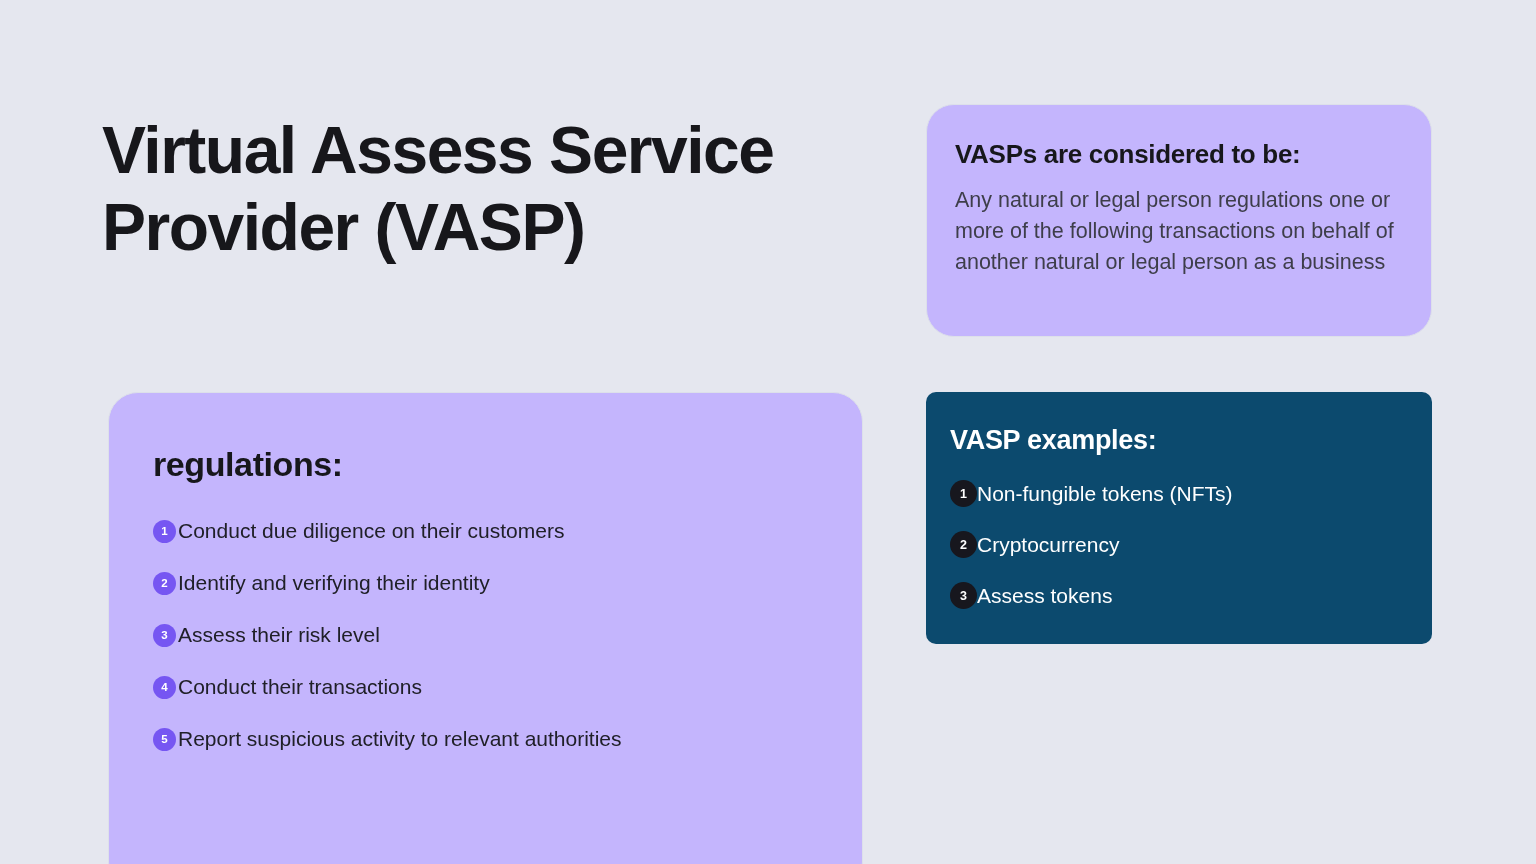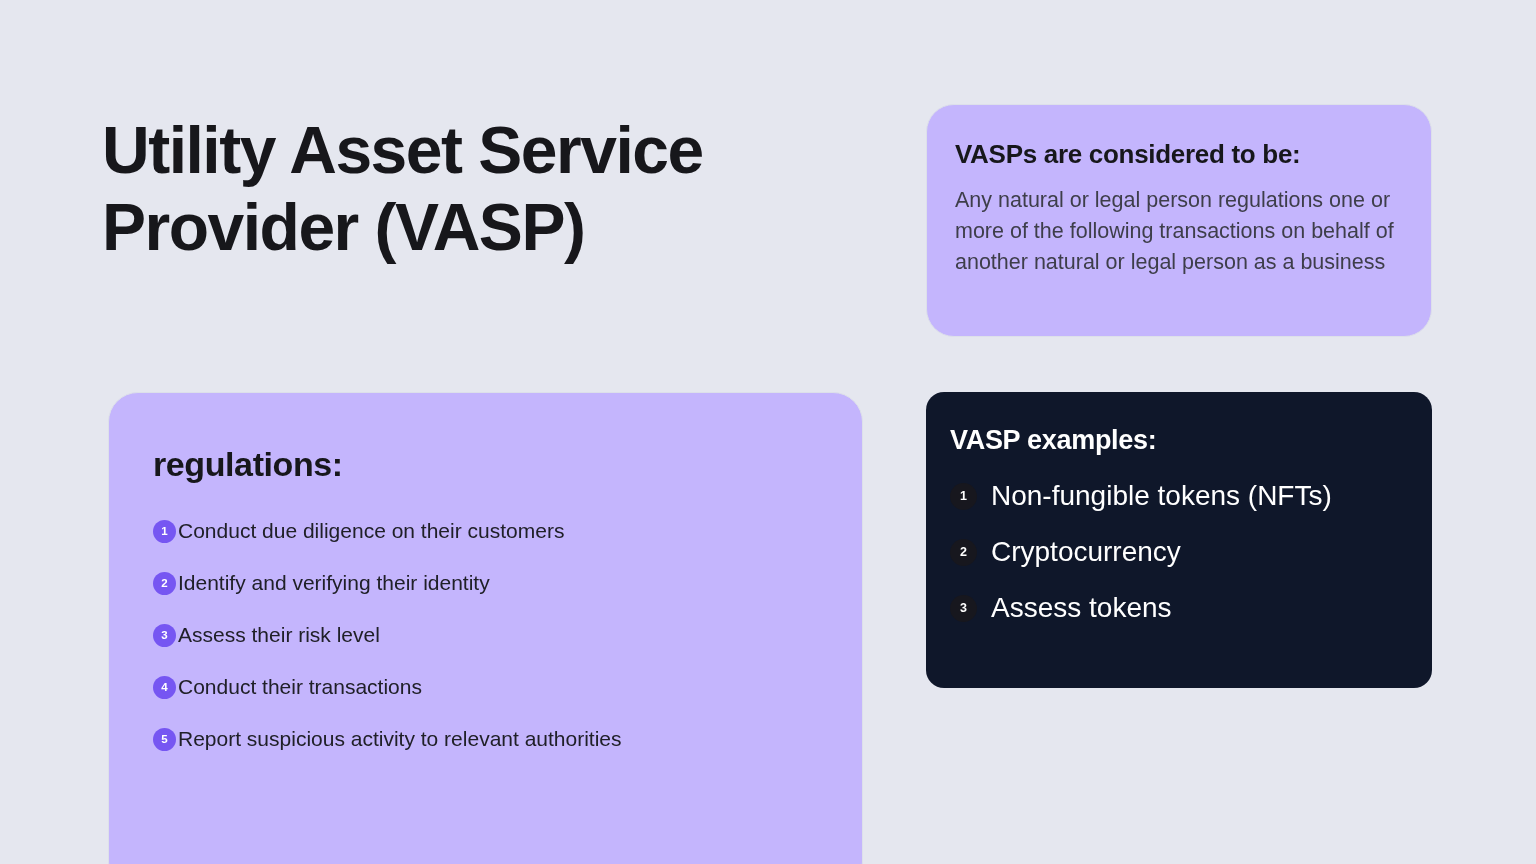--- a/index.html
+++ b/index.html
@@ -71,23 +71,23 @@
     letter-spacing: -0.4px;
     line-height: 45px;
     color: #17171B;
   }
   .card-regulations .list { margin-top: 32px; }
 
   .card-examples {
     left: 926px;
     top: 392px;
     width: 506px;
-    height: 296px;
-    border-radius: 18px;
-    background: #0f172a;
+    height: 252px;
+    border-radius: 10px;
+    background: #0c4a6e;
     padding: 33px 24px 0 24px;
   }
   .card-examples h2 {
     font-size: 27px;
     font-weight: 800;
     letter-spacing: -0.3px;
     color: #FFFFFF;
   }
   .card-examples .list { margin-top: 24px; }
 
@@ -119,32 +119,31 @@
     height: 27px;
     background: #17171E;
     font-size: 12.5px;
   }
   .card-regulations .item-text {
     margin-left: 2px;
     font-size: 21px;
     color: #202028;
   }
   .card-examples .item-text {
-    margin-left: 14px;
-    font-size: 28px;
+    font-size: 21px;
     color: #FFFFFF;
   }
 </style>
 </head>
 <body>
 
 <div class="canvas">
 
   <h1 class="main-title">
-    <div>Utility Asset Service</div>
+    <div>Virtual Assess Service</div>
     <div>Provider (VASP)</div>
   </h1>
 
   <section class="card card-white card-considered">
     <h2>VASPs are considered to be:</h2>
     <p>Any natural or legal person regulations one or more of the following transactions on behalf of another natural or legal person as a business</p>
   </section>
 
   <section class="card card-white card-regulations">
     <h2>

